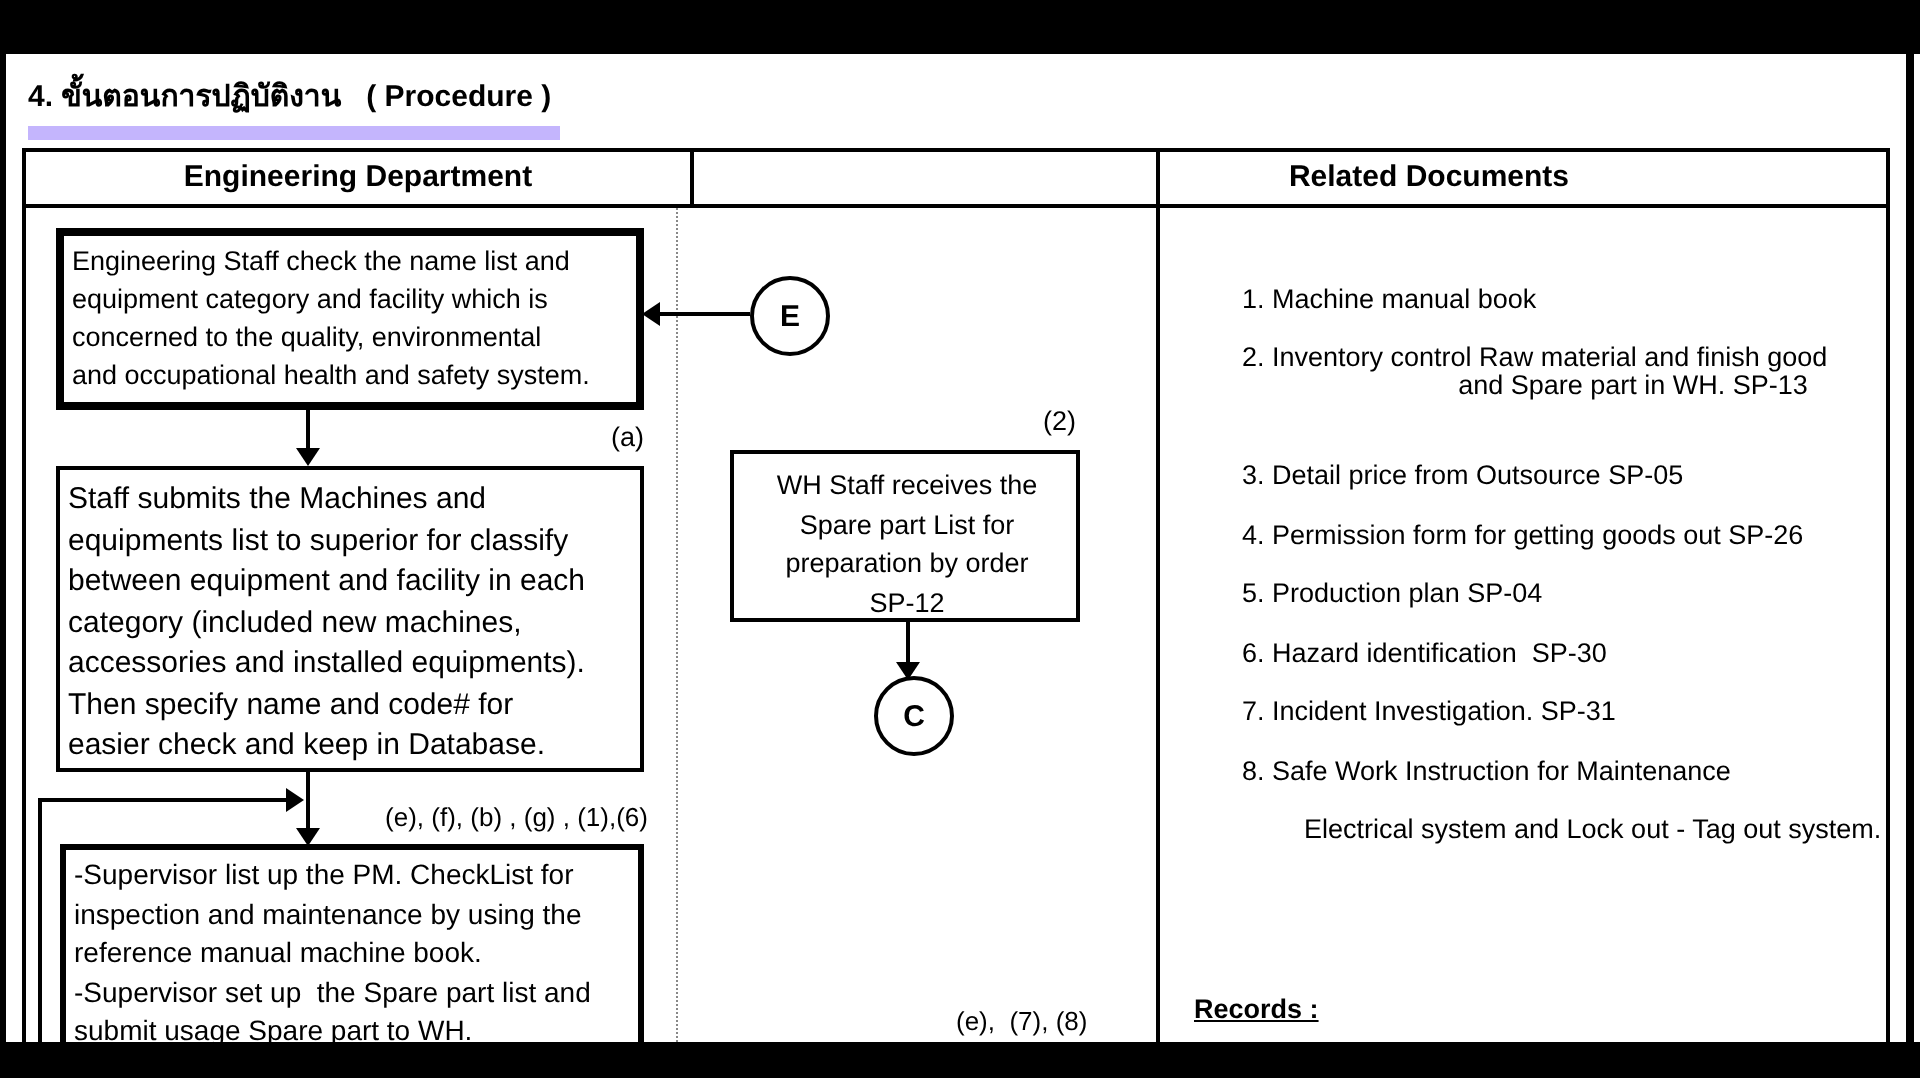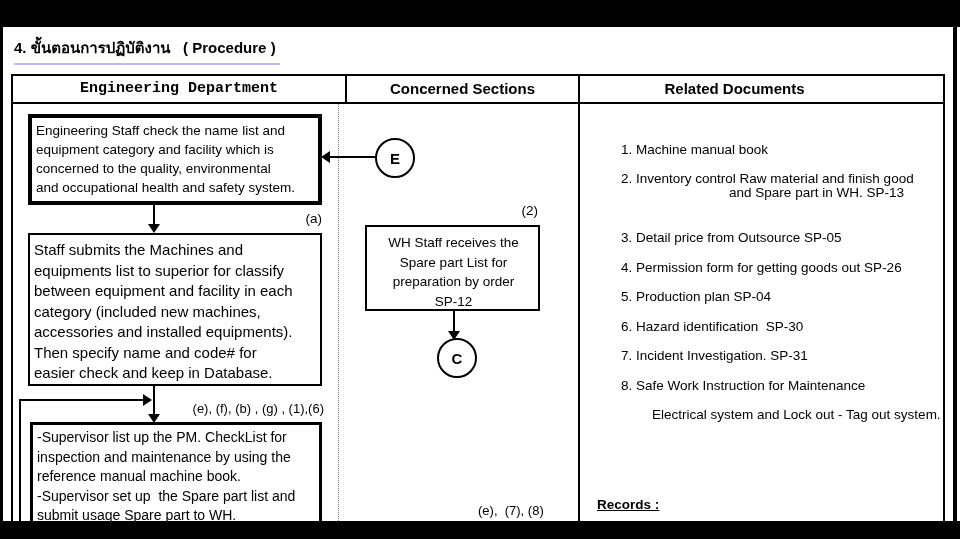--- a/index.html
+++ b/index.html
@@ -12,41 +12,41 @@
   }
   .bar { position:absolute; background:#000; z-index:9; }
   .bar-top { left:0; top:0; width:960px; height:27px; }
   .bar-bottom { left:0; top:521px; width:960px; height:18px; }
   .edge-left { left:0; top:27px; width:3px; height:494px; }
   .edge-right { left:953px; top:27px; width:4px; height:494px; }
 
   .doc-title {
     position:absolute; left:14px; top:36px;
     font-size:15px; font-weight:bold;
-    border-bottom:2px solid #c4b5fd; padding:0 4px 3px 0;
+    border-bottom:7px solid #c4b5fd; padding:0 4px 3px 0;
     white-space:pre-wrap;
   }
 
   .tline { position:absolute; background:#000; }
   .h-top    { left:11px;  top:74px;  width:934px; height:2px; }
   .h-bottom { left:11px;  top:102px; width:934px; height:2px; }
   .v-left   { left:11px;  top:74px;  width:2px;   height:447px; }
   .v-right  { left:943px; top:74px;  width:2px;   height:447px; }
   .v-div1h  { left:345px; top:74px;  width:2px;   height:30px; }
   .v-div2   { left:578px; top:74px;  width:2px;   height:447px; }
   .v-div1b  { position:absolute; left:338px; top:104px; width:0; height:417px;
               border-left:1px dotted #888; }
 
   .col-header {
     position:absolute; top:80px; font-size:15px; font-weight:bold;
     text-align:center;
   }
-  .ch1 { left:13px;  width:332px;font-family:Liberation Mono, monospace; }
+  .ch1 { left:13px;  width:332px; }
   .ch2 { left:347px; width:231px; }
-  .ch3 { left:572px; width:325px; }
+  .ch3 { left:552px; width:325px; }
 
   .fbox {
     position:absolute; background:#fff; border:2px solid #000;
     white-space:pre-wrap; overflow:hidden;
   }
   .box1 { left:28px; top:114px; width:294px; height:91px;
           border-width:4px; padding:3px 4px; font-size:13.5px; line-height:19px; }
   .box2 { left:28px; top:233px; width:294px; height:153px;
           padding:5px 4px; font-size:15px; line-height:20.5px; }
   .box3 { left:30px; top:422px; width:292px; height:130px;
@@ -97,21 +97,20 @@
 
   <div class="tline h-top"></div>
   <div class="tline h-bottom"></div>
   <div class="tline v-left"></div>
   <div class="tline v-right"></div>
   <div class="tline v-div1h"></div>
   <div class="tline v-div2"></div>
   <div class="v-div1b"></div>
 
   <div class="col-header ch1">Engineering Department</div>
-  <div class="col-header ch2">Concerned Sections</div>
   <div class="col-header ch3">Related Documents</div>
 
   <div class="fbox box1">Engineering Staff check the name list and
 equipment category and facility which is
 concerned to the quality, environmental
 and occupational health and safety system.</div>
   <div class="flabel" style="left:240px; top:211px; width:82px; text-align:right; font-size:13.5px;">(a)</div>
 
   <div class="tline" style="left:153px; top:205px; width:2px; height:21px;"></div>
   <div class="arrowhead ah-down" style="left:148px; top:224px;"></div>

